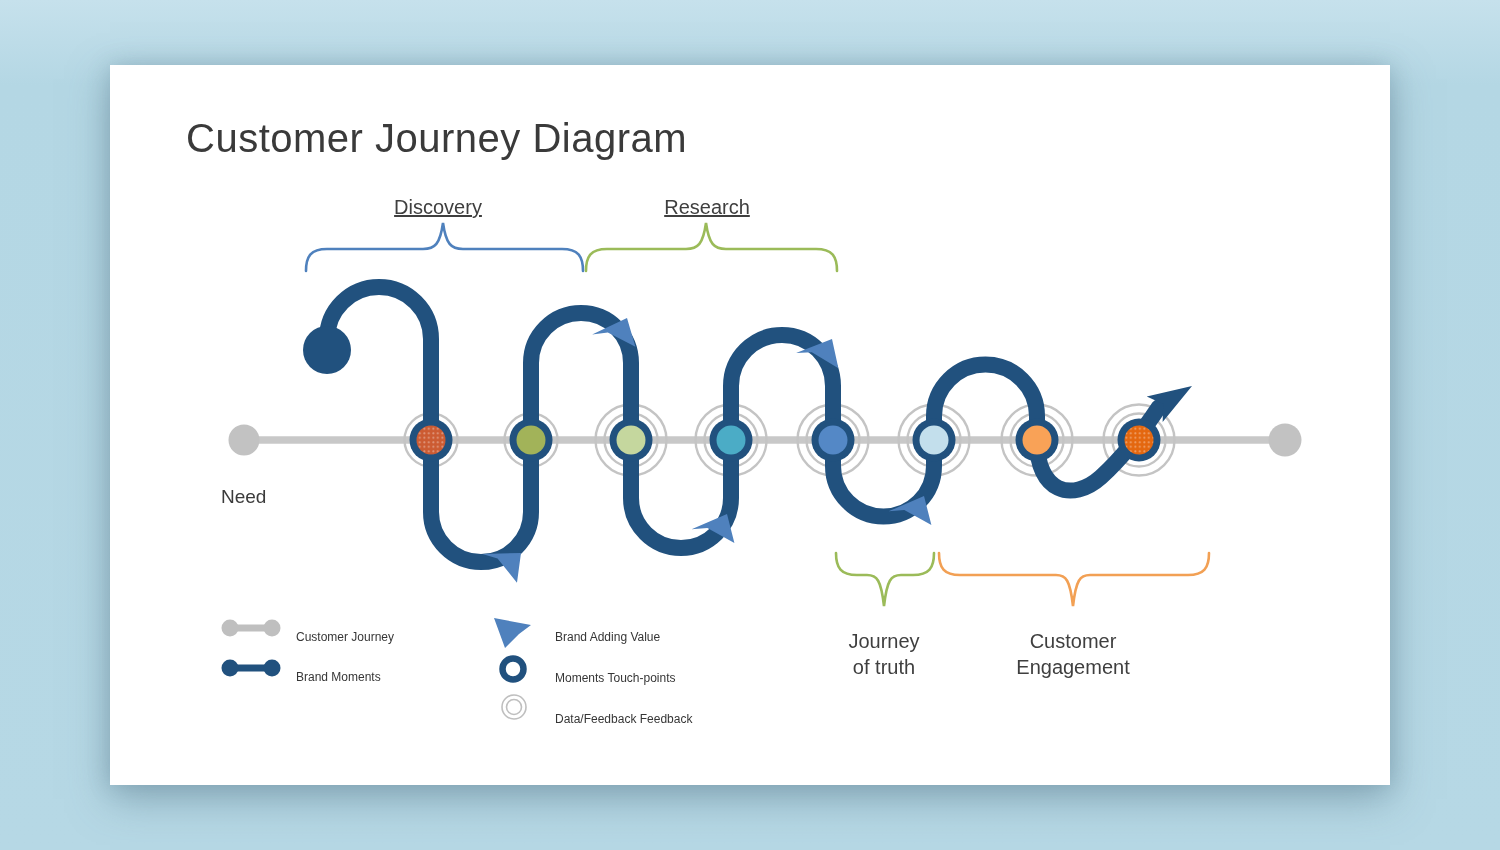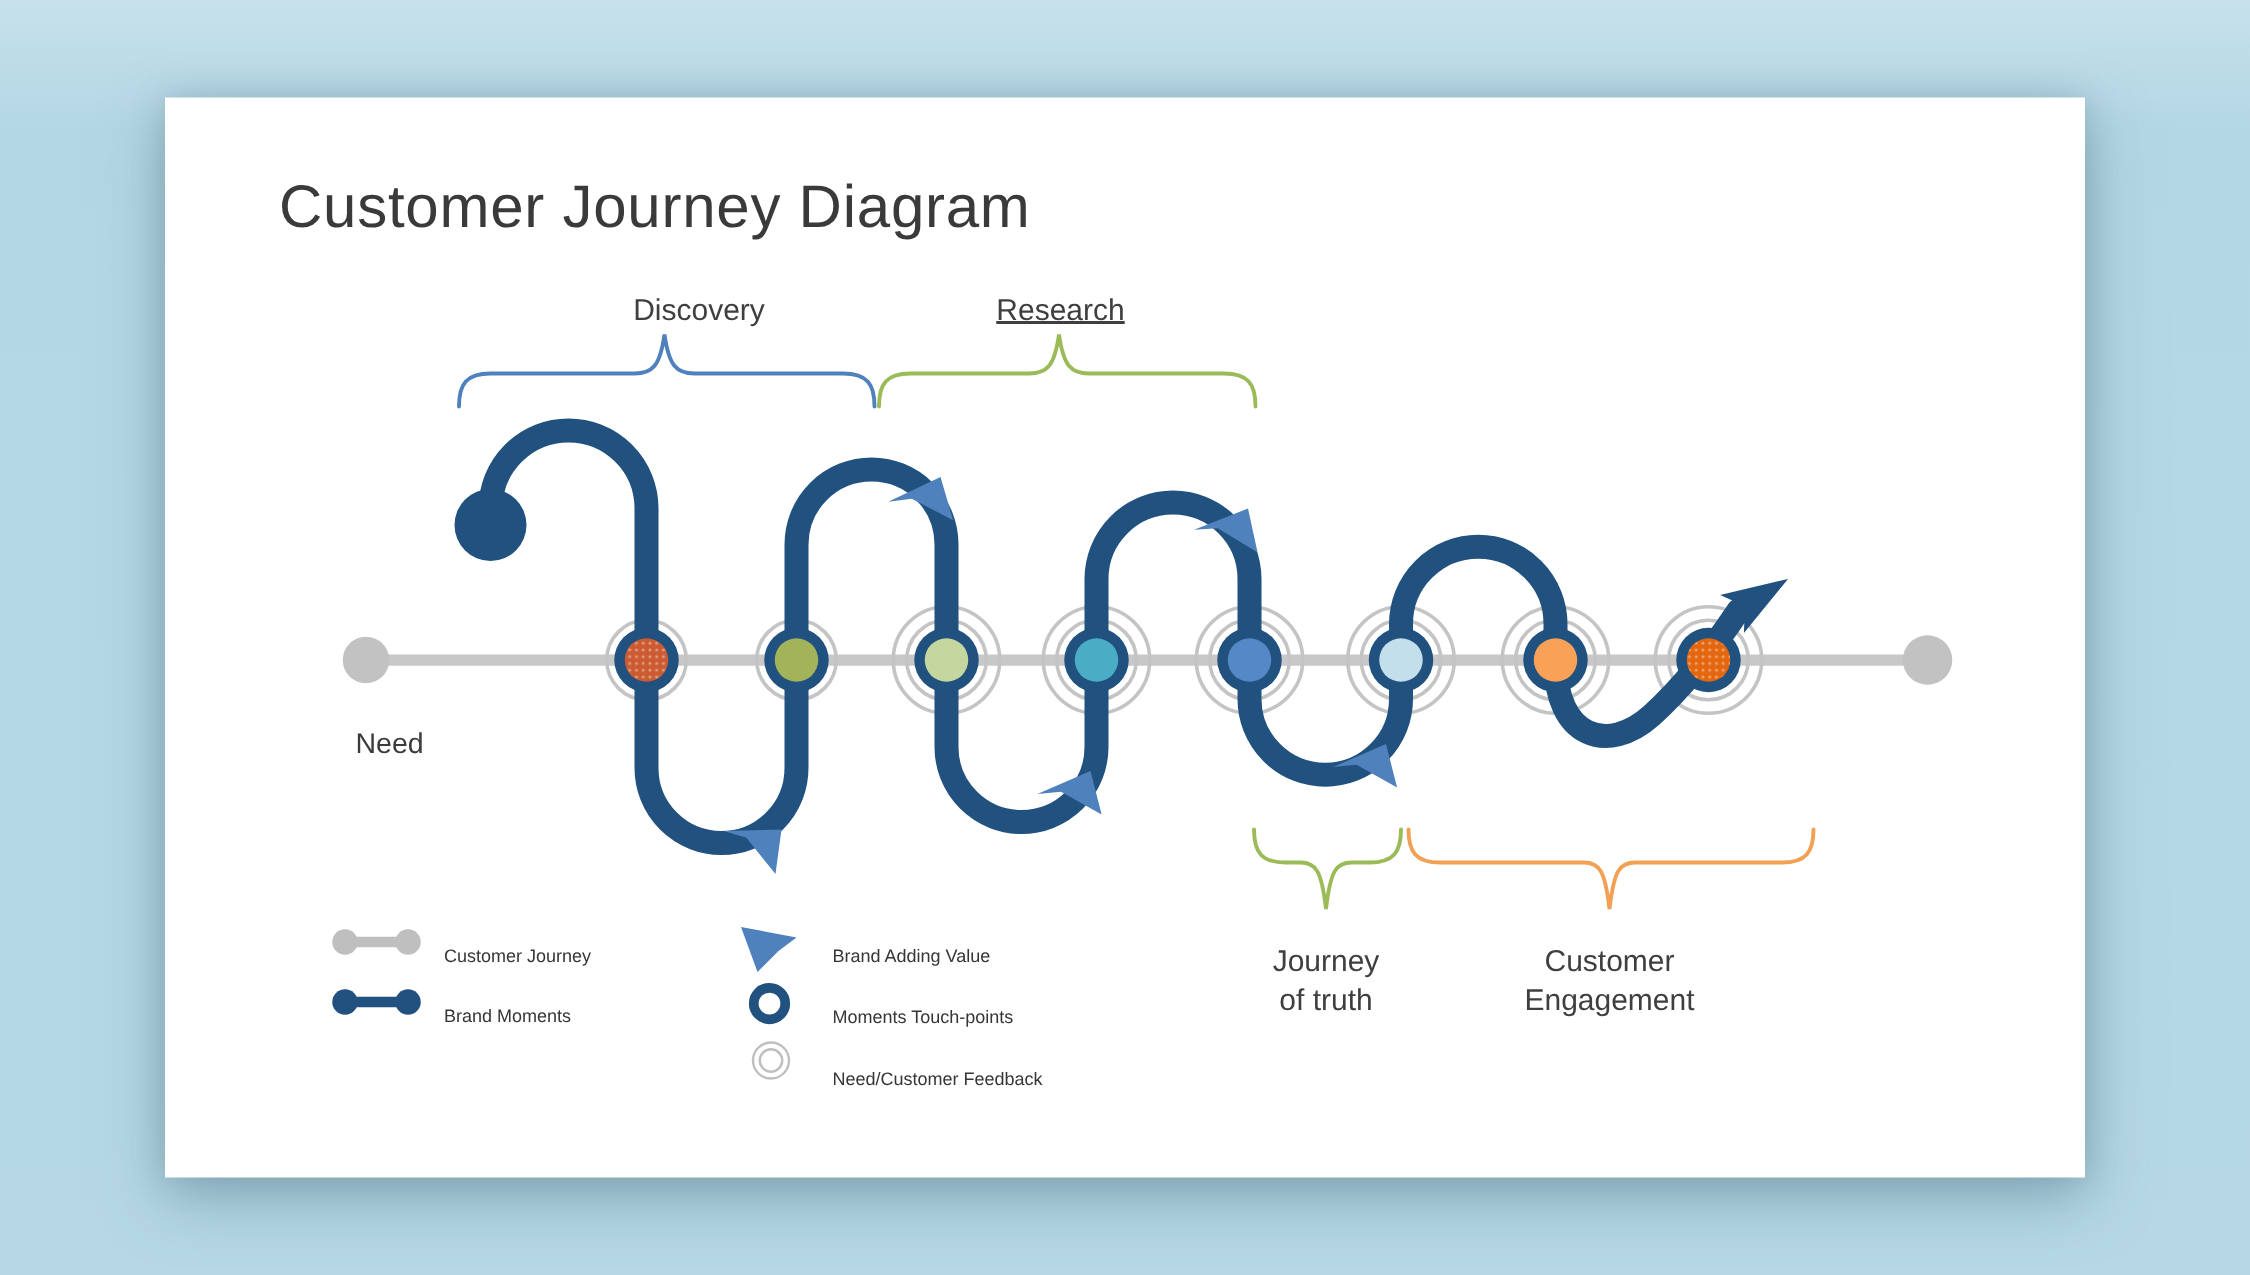--- a/index.html
+++ b/index.html
@@ -14,21 +14,21 @@
     box-shadow:0 14px 38px rgba(90,124,142,.5), 0 0 20px rgba(90,124,142,.28);
   }
   .abs{position:absolute;margin-top:12px;}
   .title{
     left:186px;top:104px;font-size:40px;color:#3a3a3a;letter-spacing:.5px;
   }
   .stage-label{
     transform:translateX(-50%);text-align:center;font-size:20px;color:#3f3f3f;
     white-space:pre-line;line-height:1.28;
   }
-  .need-label{left:237px;top:474px;font-size:19px;color:#3b3b3b;}
+  .need-label{left:221px;top:474px;font-size:19px;color:#3b3b3b;}
   .legend-label{font-size:12px;color:#363636;}
   svg{position:absolute;left:0;top:0;}
 </style>
 </head>
 <body>
 
 <div class="card"></div>
 
 <svg id="diagram-svg" width="1500" height="850" viewBox="0 0 1500 850">
   <defs>
@@ -131,26 +131,26 @@
   </g>
   <circle cx="513" cy="669" r="10.5" fill="none" stroke-width="6.5" stroke="#21517e"></circle>
   <g>
     <circle cx="514" cy="707" r="12" fill="none" stroke-width="1.6" stroke="#bfbfbf"></circle>
     <circle cx="514" cy="707" r="7.5" fill="none" stroke-width="1.6" stroke="#bfbfbf"></circle>
   </g>
 </svg>
 
 <div class="abs title">Customer Journey Diagram</div>
 
-<div class="abs stage-label" style="left:466px;top:183px;">Discovery</div>
+<div class="abs stage-label" style="left:438px;top:183px;text-decoration:underline;">Discovery</div>
 <div class="abs stage-label" style="left:707px;top:183px;text-decoration:underline;">Research</div>
 <div class="abs stage-label" style="left:884px;top:617px;">Journey
 of truth</div>
 <div class="abs stage-label" style="left:1073px;top:617px;text-align:center;">Customer
 Engagement</div>
 
 <div class="abs need-label">Need</div>
 
 <div class="abs legend-label" style="left:296px;top:618px;">Customer Journey</div>
 <div class="abs legend-label" style="left:296px;top:658px;">Brand Moments</div>
 <div class="abs legend-label" style="left:555px;top:618px;">Brand Adding Value</div>
 <div class="abs legend-label" style="left:555px;top:659px;">Moments Touch-points</div>
-<div class="abs legend-label" style="left:555px;top:700px;">Need/Customer Feedback</div>
+<div class="abs legend-label" style="left:555px;top:700px;">Data/Feedback Feedback</div>
 
 </body></html>

